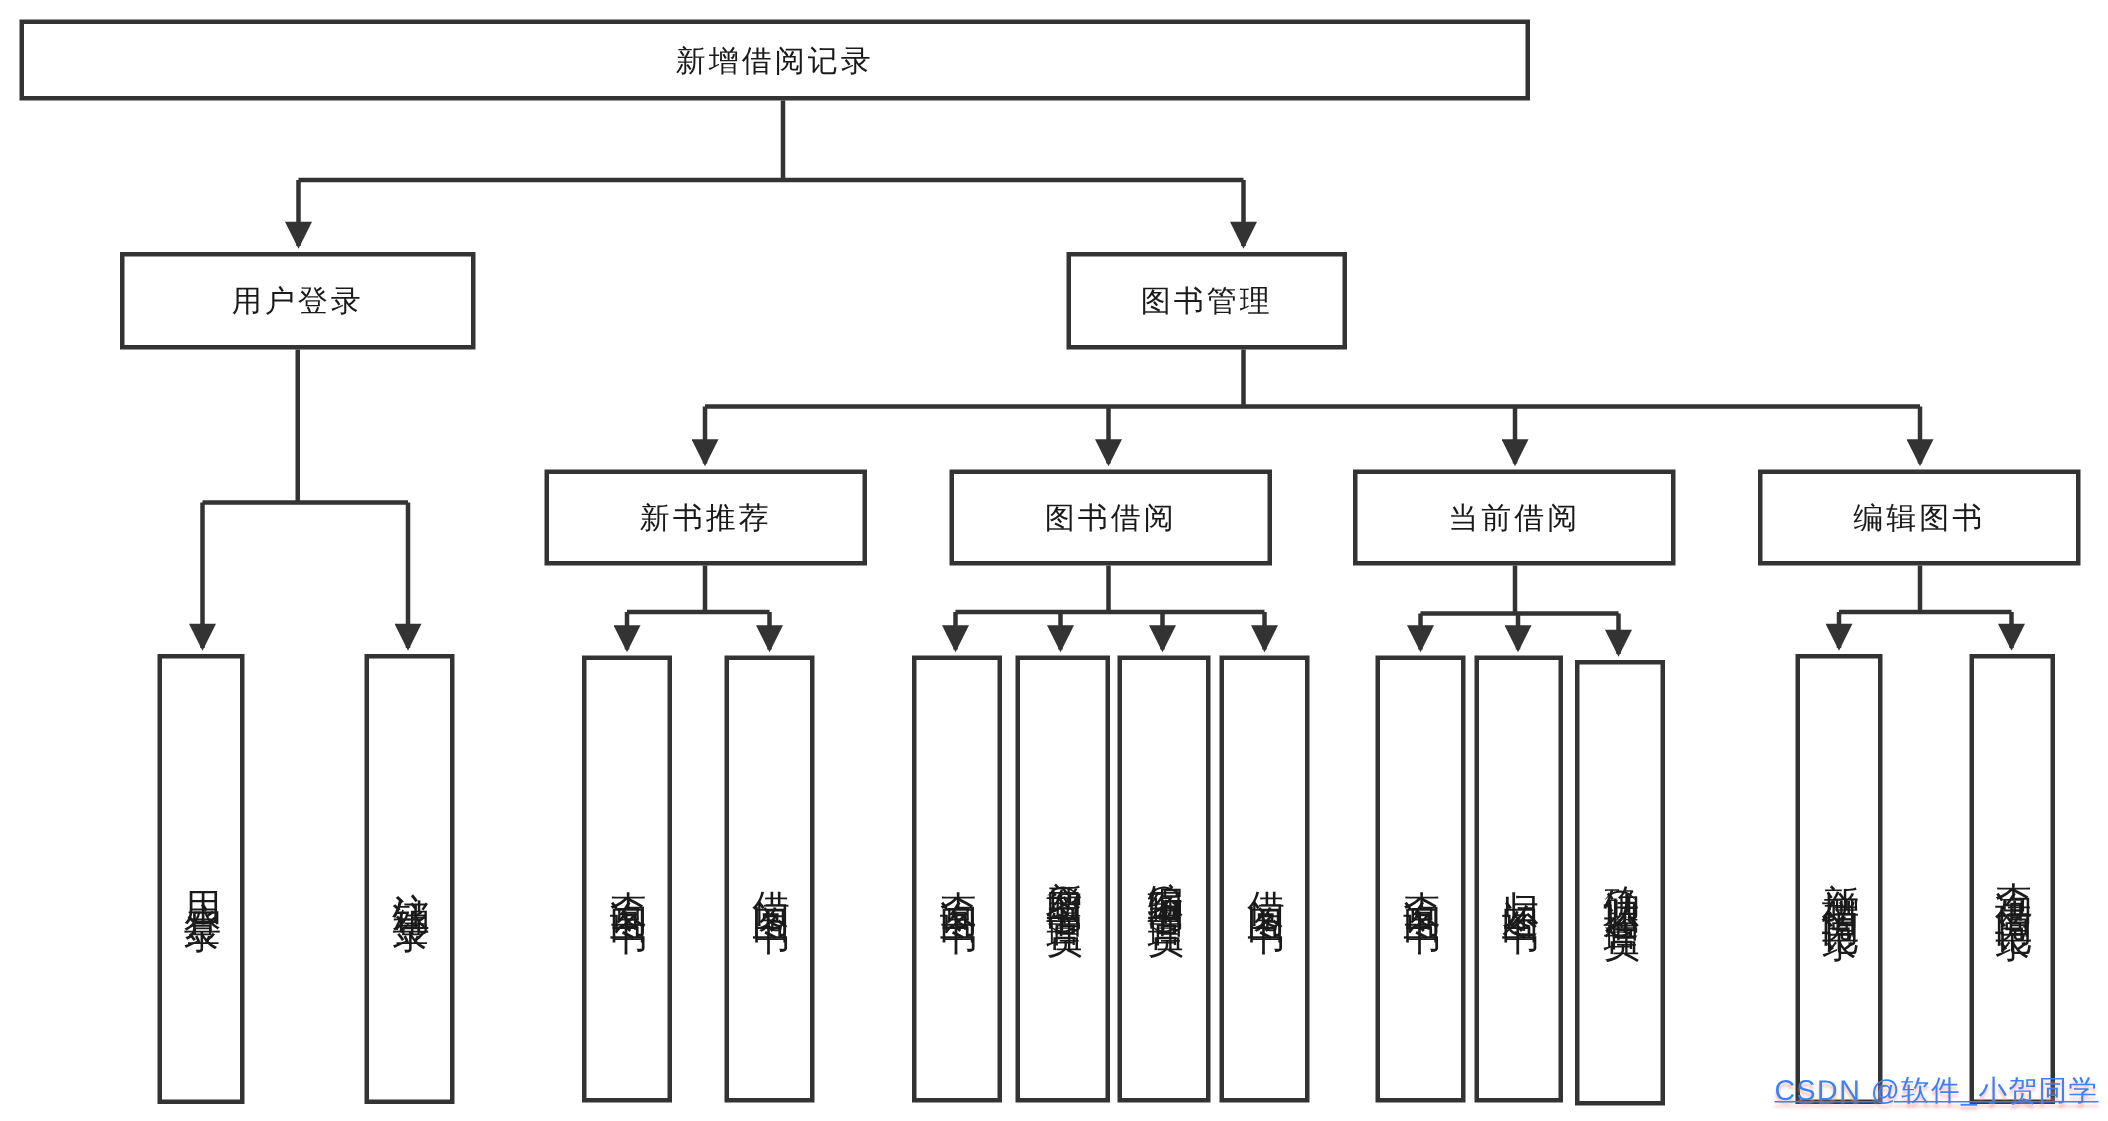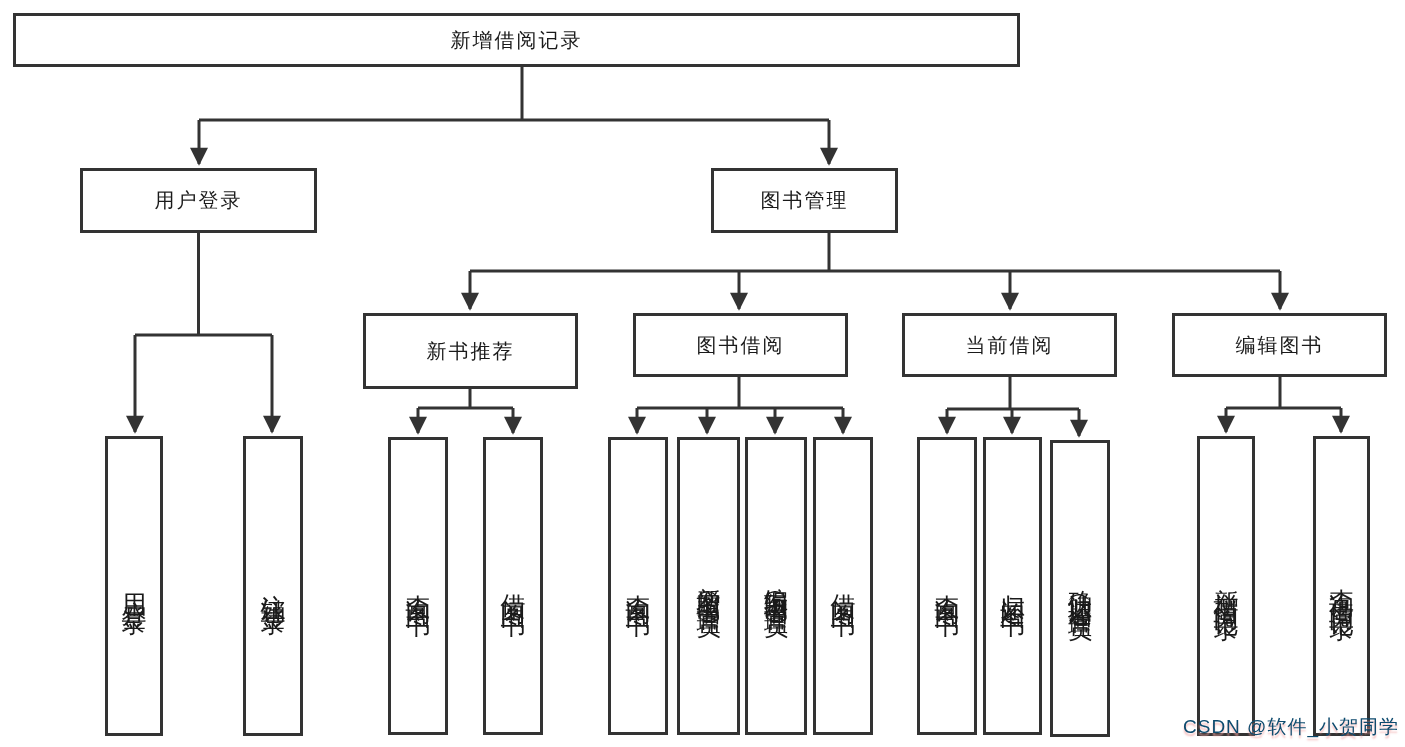--- a/index.html
+++ b/index.html
@@ -34,23 +34,24 @@
     letter-spacing:6px;
     line-height:1;
   }
   .node.v.long span { letter-spacing:4px; font-size:24px; }
   .watermark {
     position:absolute;
     left:1183px; top:714px;
     z-index:3;
     font-size:19px;
     letter-spacing:1px;
-    color:#0c4a6e;
+    color:#3b82f6;
     text-shadow:0 3px 2px rgba(240,160,160,0.75);
     white-space:nowrap;
+    text-decoration:underline;
   }
 </style>
 </head>
 <body>
 
 <div class="stage">
 
   <svg class="connectors" width="1405" height="747" viewBox="0 0 1405 747">
     <defs>
       <marker id="arrow" viewBox="0 0 10 10" refX="9" refY="5" markerWidth="7" markerHeight="6" orient="auto">
@@ -99,21 +100,21 @@
     <span>新增借阅记录</span>
   </div>
 
   <div class="node h" style="left:80px;top:168px;width:237px;height:65px">
     <span>用户登录</span>
   </div>
   <div class="node h" style="left:711px;top:168px;width:187px;height:65px">
     <span>图书管理</span>
   </div>
 
-  <div class="node h" style="left:363px;top:313px;width:215px;height:76px">
+  <div class="node h" style="left:363px;top:313px;width:215px;height:64px">
     <span>新书推荐</span>
   </div>
   <div class="node h" style="left:633px;top:313px;width:215px;height:64px">
     <span>图书借阅</span>
   </div>
   <div class="node h" style="left:902px;top:313px;width:215px;height:64px">
     <span>当前借阅</span>
   </div>
   <div class="node h" style="left:1172px;top:313px;width:215px;height:64px">
     <span>编辑图书</span>

